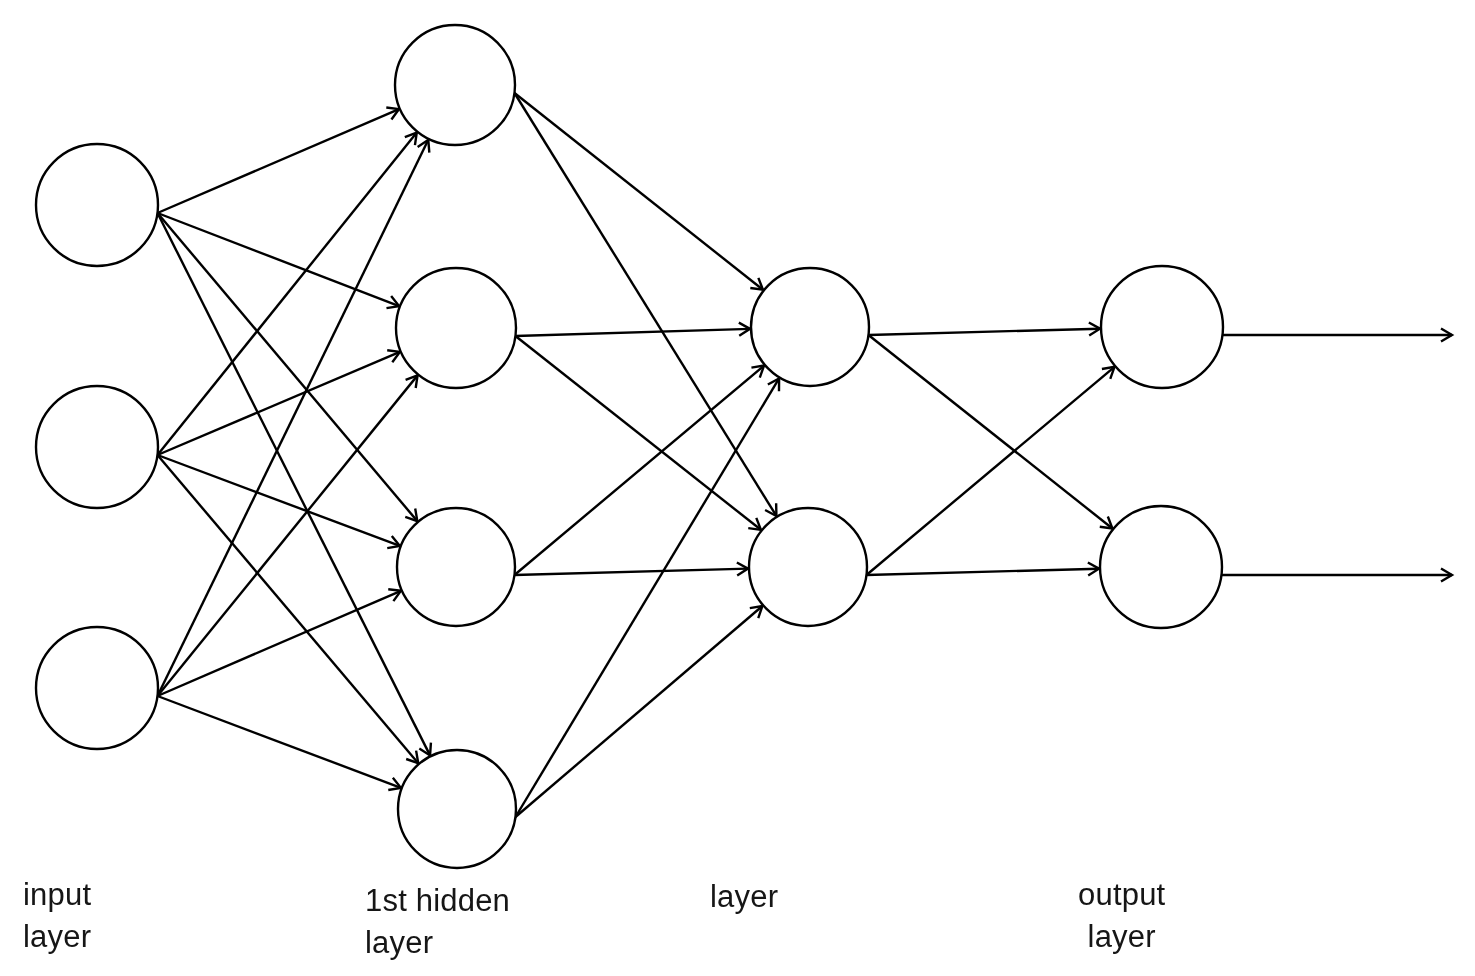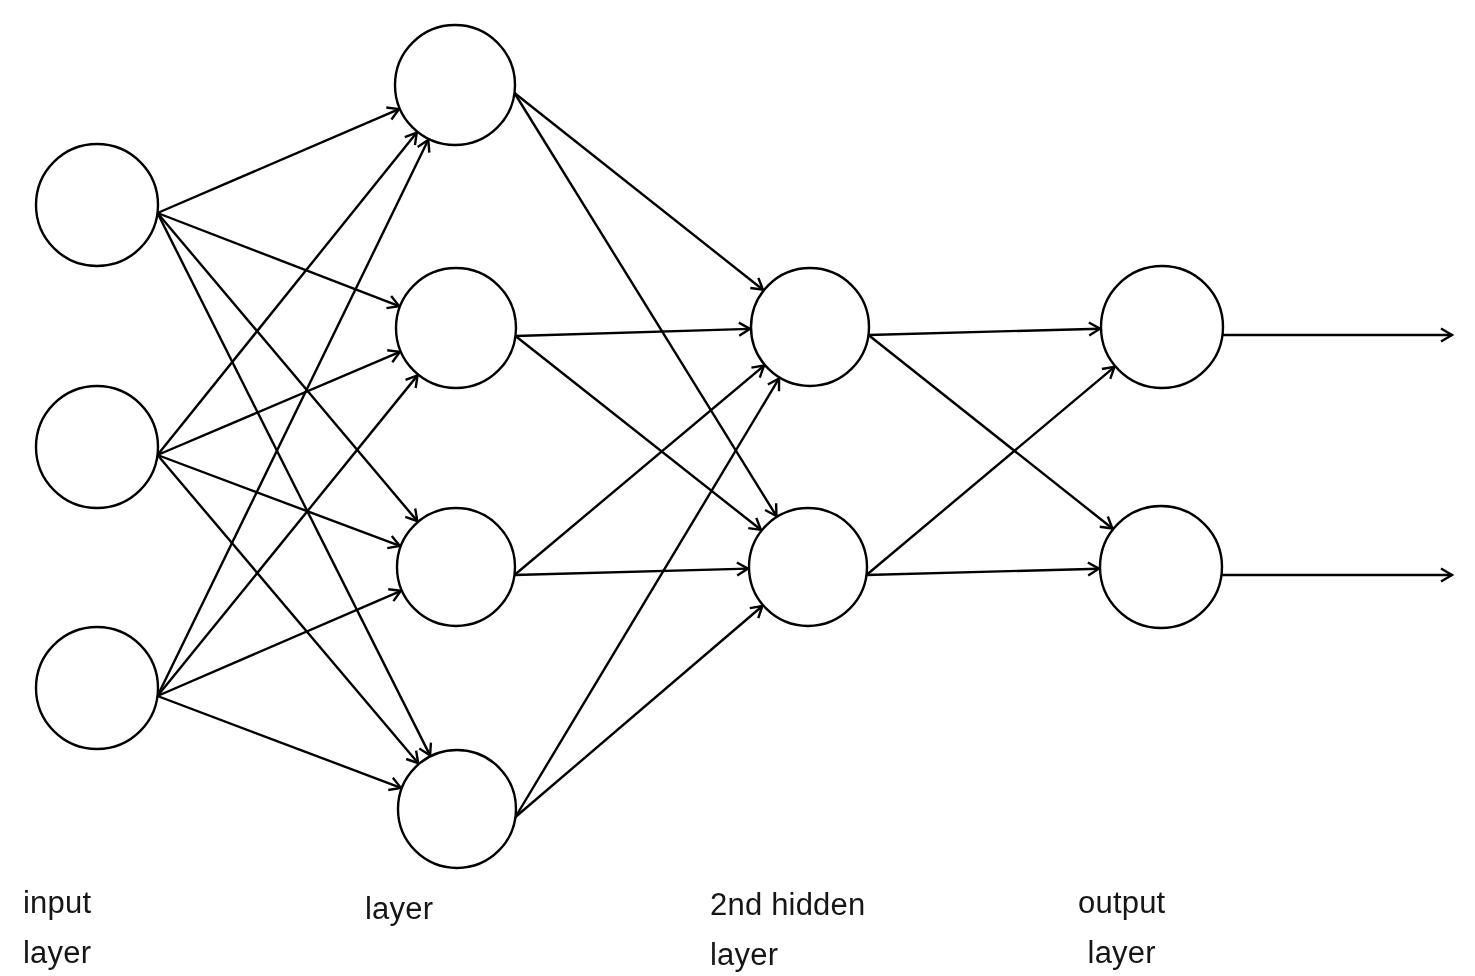--- a/index.html
+++ b/index.html
@@ -22,21 +22,21 @@
   }
   .layer-label {
     position: absolute;
     font-size: 31px;
     line-height: 42px;
     color: #161616;
     letter-spacing: 0.2px;
     white-space: nowrap;
     user-select: none;
   }
-  .layer-label div { pointer-events: none; margin-top: 8px; }
+  .layer-label div { pointer-events: none; }
 </style>
 </head>
 <body>
 
 <div id="canvas-wrap">
 
   <svg id="network-svg" xmlns="http://www.w3.org/2000/svg" width="1475" height="976" viewBox="0 0 1475 976">
     <defs>
       <marker id="arrowhead" viewBox="0 0 18 18" refX="14" refY="9" markerWidth="18" markerHeight="18" markerUnits="userSpaceOnUse" orient="auto">
         <path d="M3,2.5 L14,9 L3,15.5" fill="none" stroke="#000000" stroke-width="2.4" stroke-linecap="butt" stroke-linejoin="miter"></path>
@@ -84,25 +84,25 @@
         <circle cx="1161" cy="567" r="61" fill="#ffffff" stroke="#000000" stroke-width="2.4"></circle>
       </g>
   </svg>
 
   <div class="layer-label" style="left: 23px; top: 874px; color: rgb(22, 22, 22);">
     <div>input</div>
     <div>layer</div>
   </div>
 
   <div class="layer-label" style="left: 365px; top: 880px; color: rgb(22, 22, 22);">
+    <div>1st hidden</div>
     <div>layer</div>
   </div>
 
   <div class="layer-label" style="left: 710px; top: 876px; color: rgb(22, 22, 22);">
-    <div>2nd hidden</div>
     <div>layer</div>
   </div>
 
   <div class="layer-label" style="left: 1078px; top: 874px; color: rgb(22, 22, 22); text-align: center;">
     <div>output</div>
     <div>layer</div>
   </div>
 
 </div>
 

